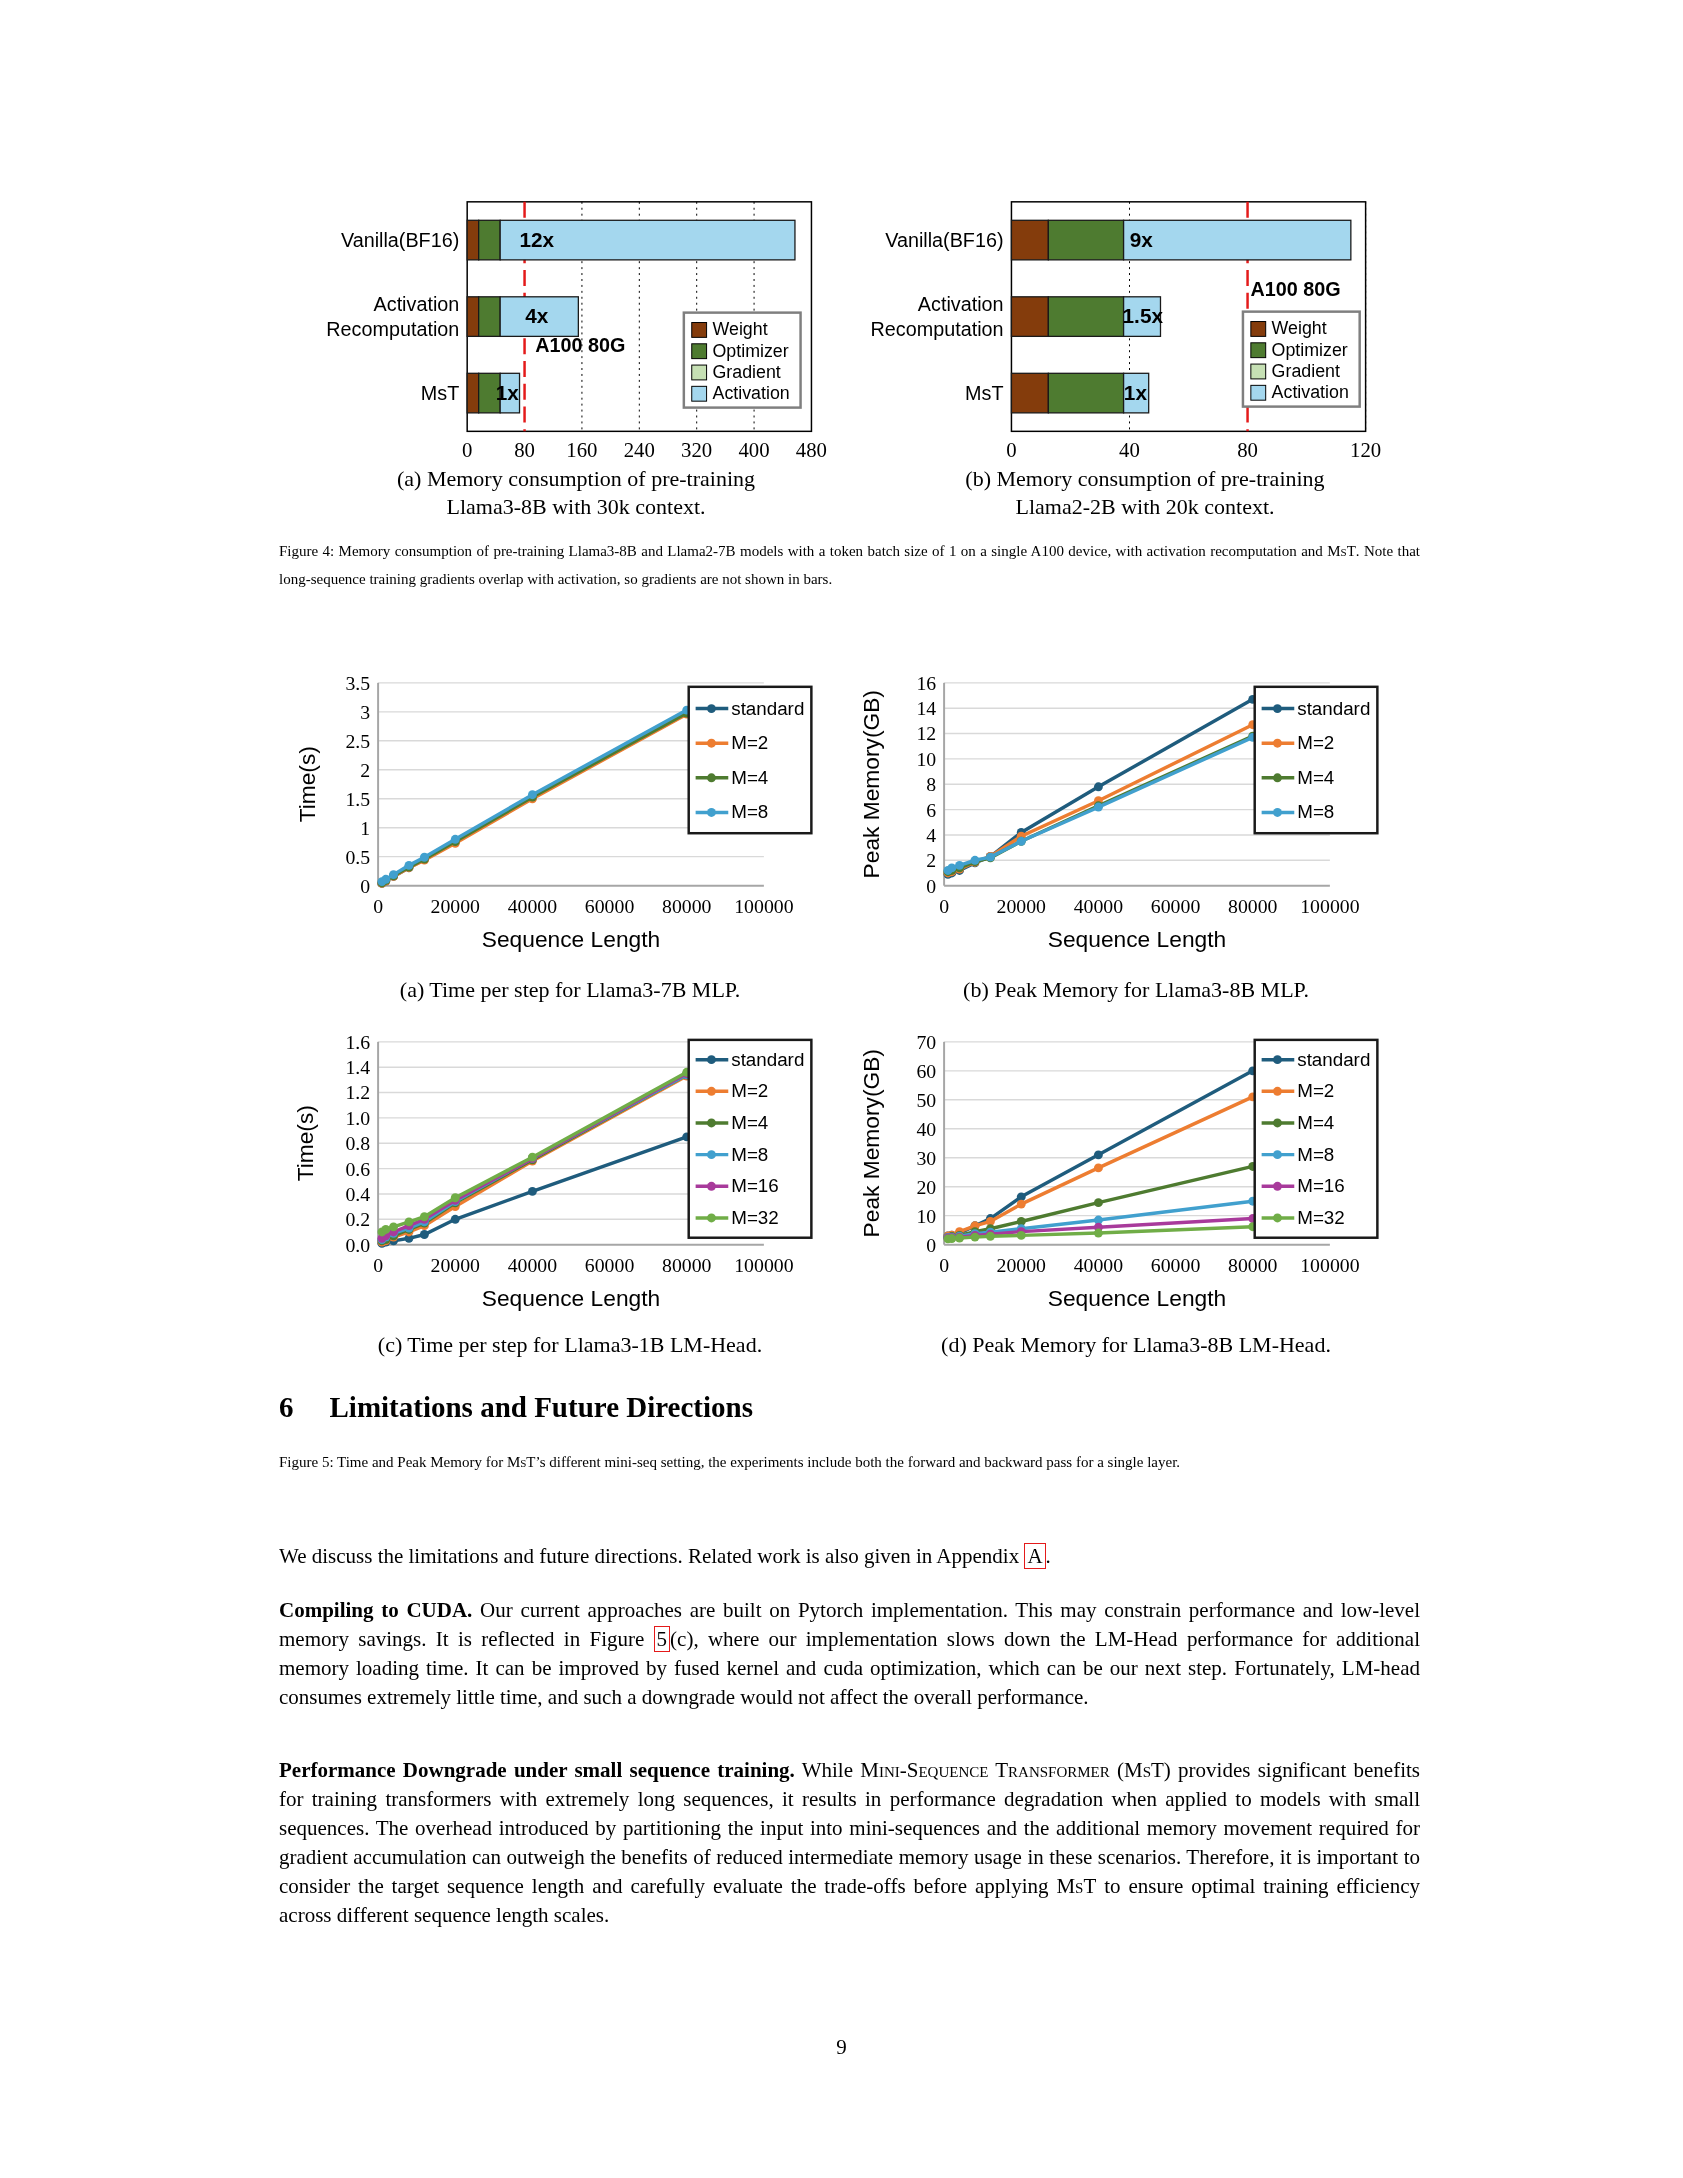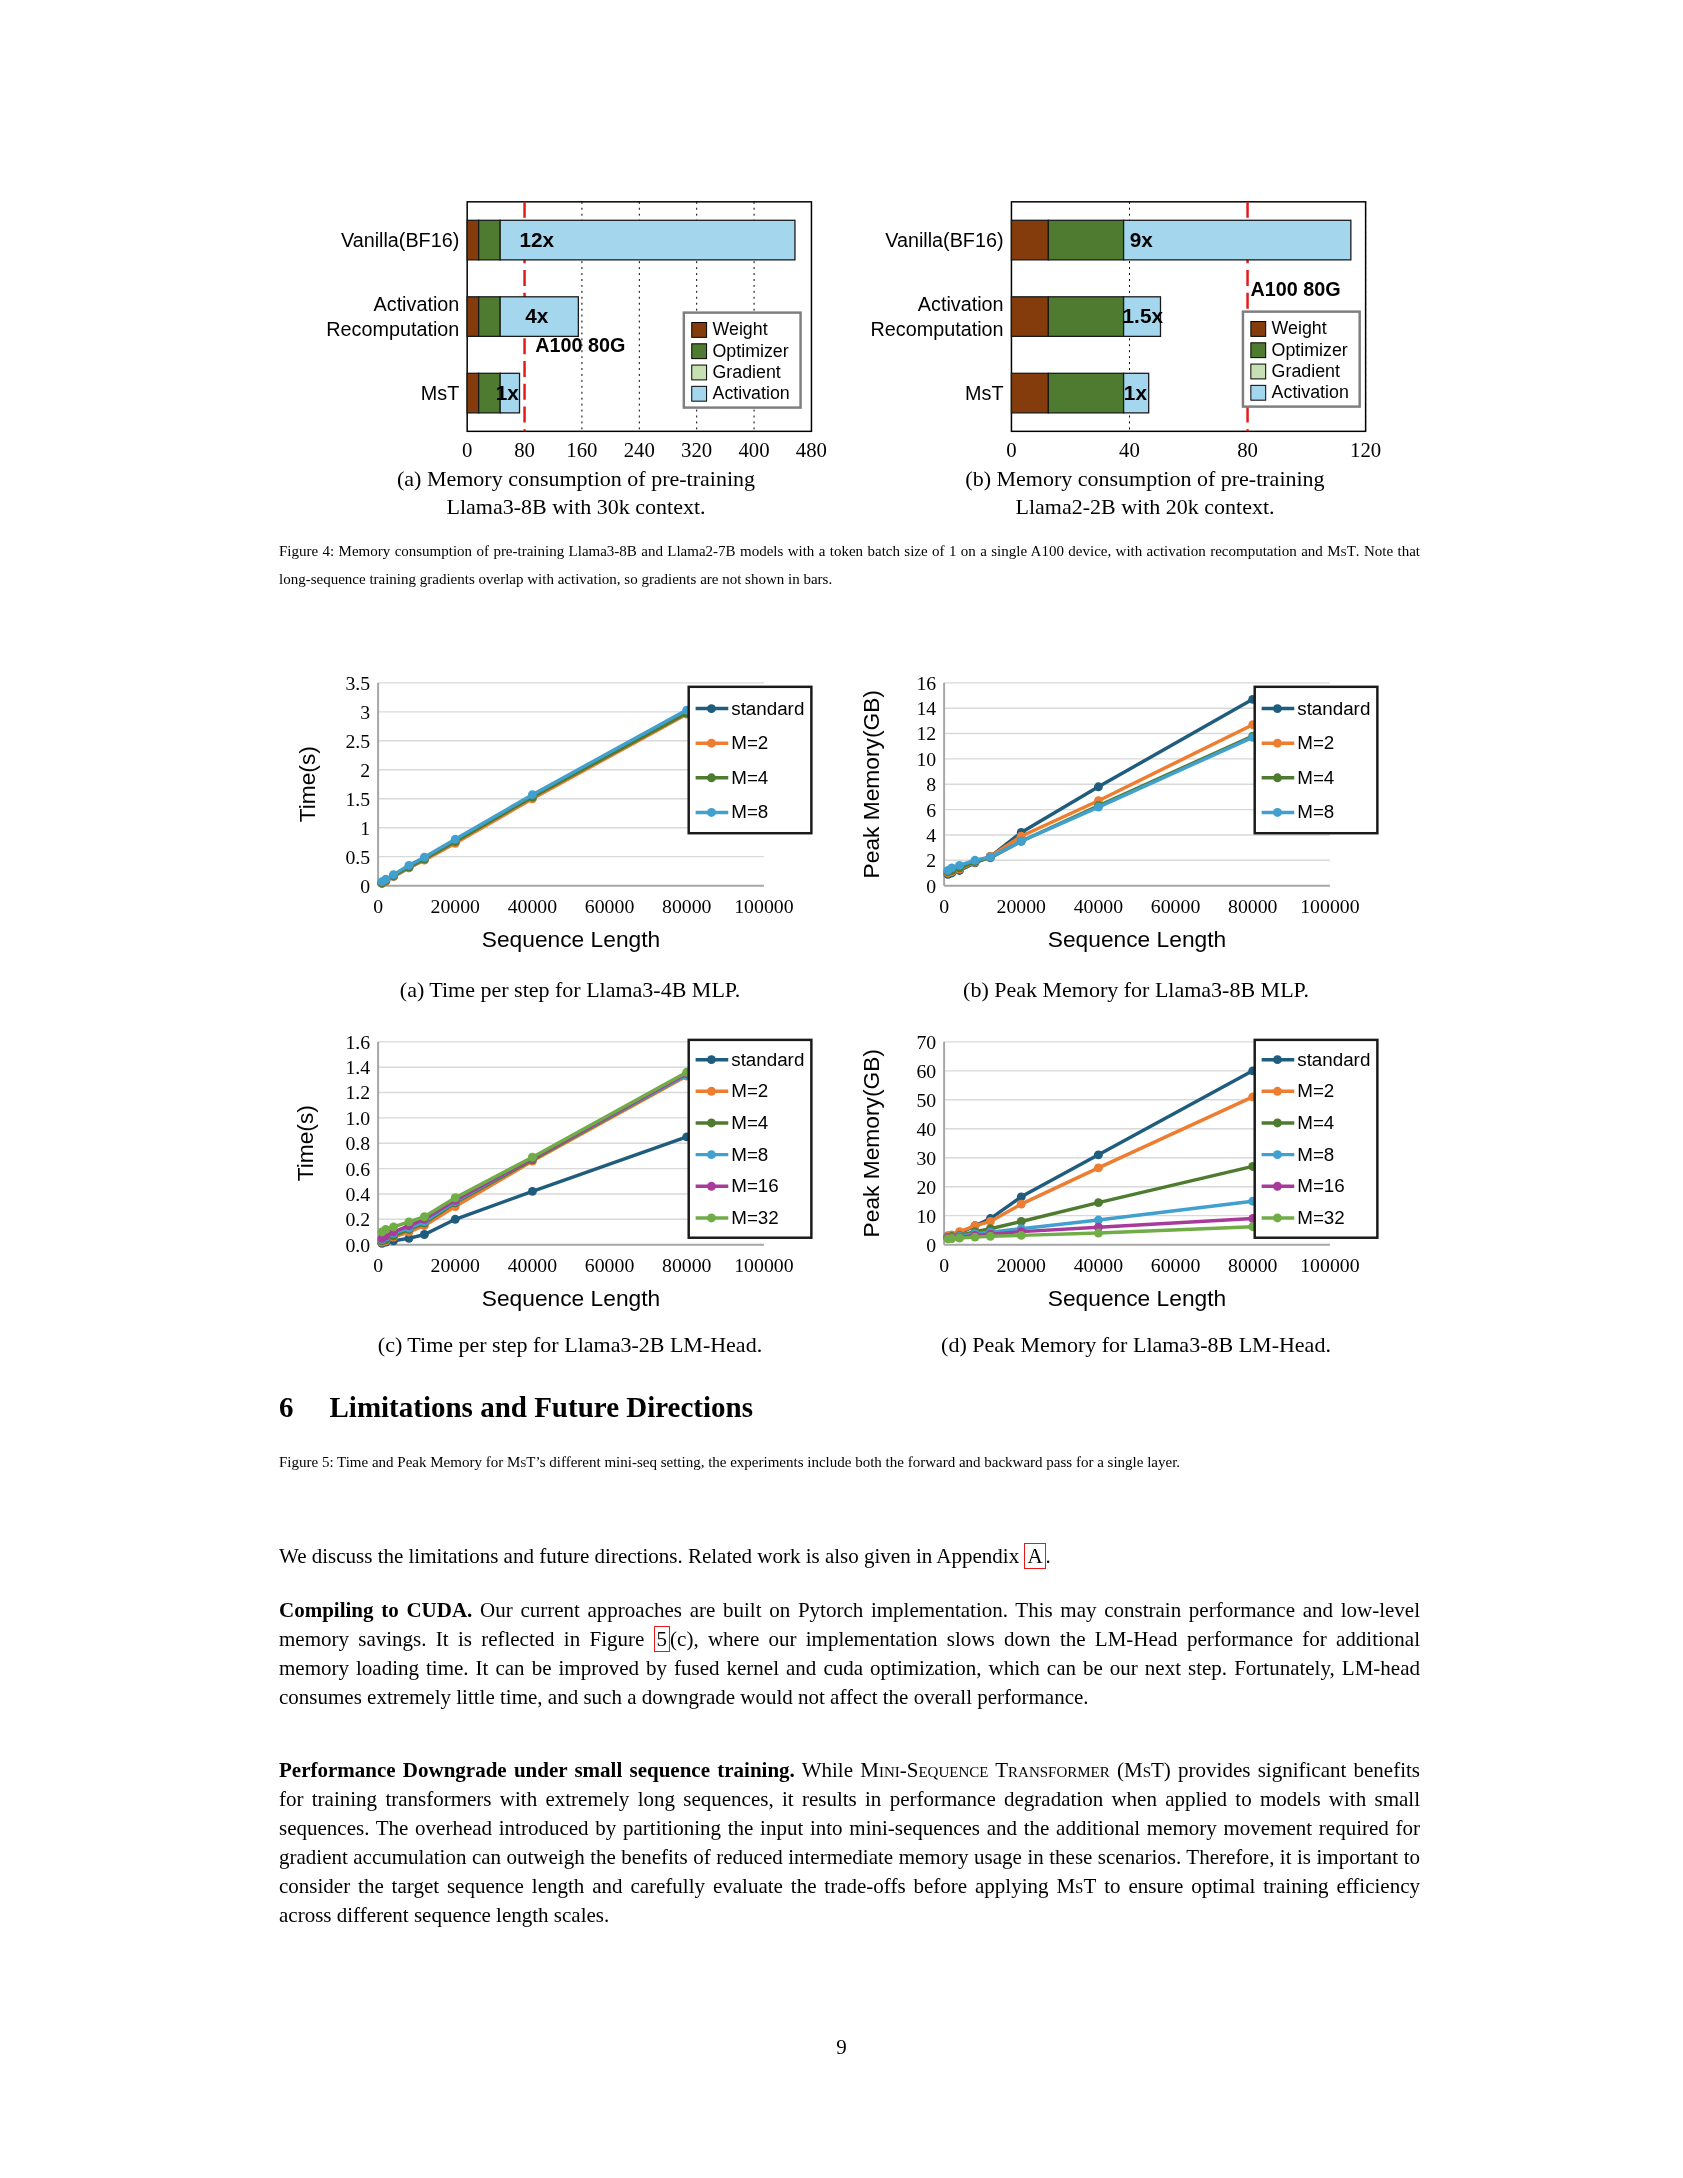--- a/index.html
+++ b/index.html
@@ -255,21 +255,21 @@
       <circle cx="421" cy="91" r="4.5" fill="#ED7D31"></circle>
       <text x="441" y="97" font-size="19" font-family="&quot;Liberation Sans&quot;,sans-serif">M=2</text>
       <line x1="405" y1="126" x2="438" y2="126" stroke="#4E7B30" stroke-width="3.5"></line>
       <circle cx="421" cy="126" r="4.5" fill="#4E7B30"></circle>
       <text x="441" y="132" font-size="19" font-family="&quot;Liberation Sans&quot;,sans-serif">M=4</text>
       <line x1="405" y1="161" x2="438" y2="161" stroke="#41A0CE" stroke-width="3.5"></line>
       <circle cx="421" cy="161" r="4.5" fill="#41A0CE"></circle>
       <text x="441" y="167" font-size="19" font-family="&quot;Liberation Sans&quot;,sans-serif">M=8</text>
     </svg>
 
-  <div class="abs subcap" style="left:295px;top:976px;width:550px;">(a) Time per step for Llama3-4B MLP.</div>
+  <div class="abs subcap" style="left:295px;top:976px;width:550px;">(a) Time per step for Llama3-7B MLP.</div>
   <div class="abs subcap" style="left:861px;top:976px;width:550px;">(b) Peak Memory for Llama3-8B MLP.</div>
 
   <svg class="abs" style="left:295px;top:1012px;" width="550" height="309" viewBox="0 0 556 312">
       <line x1="84" y1="235" x2="474" y2="235" stroke="#A6A6A6" stroke-width="2"></line>
       <line x1="84" y1="209.375" x2="474" y2="209.375" stroke="#D9D9D9" stroke-width="1.4"></line>
       <line x1="84" y1="183.75" x2="474" y2="183.75" stroke="#D9D9D9" stroke-width="1.4"></line>
       <line x1="84" y1="158.125" x2="474" y2="158.125" stroke="#D9D9D9" stroke-width="1.4"></line>
       <line x1="84" y1="132.5" x2="474" y2="132.5" stroke="#D9D9D9" stroke-width="1.4"></line>
       <line x1="84" y1="106.875" x2="474" y2="106.875" stroke="#D9D9D9" stroke-width="1.4"></line>
       <line x1="84" y1="81.25000000000003" x2="474" y2="81.25000000000003" stroke="#D9D9D9" stroke-width="1.4"></line>
@@ -461,21 +461,21 @@
       <circle cx="421" cy="144" r="4.5" fill="#41A0CE"></circle>
       <text x="441" y="150" font-size="19" font-family="&quot;Liberation Sans&quot;,sans-serif">M=8</text>
       <line x1="405" y1="176" x2="438" y2="176" stroke="#A83A9B" stroke-width="3.5"></line>
       <circle cx="421" cy="176" r="4.5" fill="#A83A9B"></circle>
       <text x="441" y="182" font-size="19" font-family="&quot;Liberation Sans&quot;,sans-serif">M=16</text>
       <line x1="405" y1="208" x2="438" y2="208" stroke="#70AD47" stroke-width="3.5"></line>
       <circle cx="421" cy="208" r="4.5" fill="#70AD47"></circle>
       <text x="441" y="214" font-size="19" font-family="&quot;Liberation Sans&quot;,sans-serif">M=32</text>
     </svg>
 
-  <div class="abs subcap" style="left:295px;top:1331px;width:550px;">(c) Time per step for Llama3-2B LM-Head.</div>
+  <div class="abs subcap" style="left:295px;top:1331px;width:550px;">(c) Time per step for Llama3-1B LM-Head.</div>
   <div class="abs subcap" style="left:861px;top:1331px;width:550px;">(d) Peak Memory for Llama3-8B LM-Head.</div>
 
   <div class="abs figcap" style="left:279px;top:1448px;width:1141px;"><span>Figure 5: Time and Peak Memory for </span><span class="seg-sc">MsT</span><span>’s different mini-seq setting, the experiments include both the forward and backward pass for a single layer.</span></div>
 
   <div class="abs sec-head" style="left:279px;top:1391px;width:1141px;"><span class="sec-num">6</span><span>Limitations and Future Directions</span></div>
 
   <div class="abs body-para" style="left:279px;top:1542px;width:1141px;"><span>We discuss the limitations and future directions. Related work is also given in Appendix </span><span class="seg-link">A</span><span>.</span></div>
 
   <div class="abs body-para" style="left:279px;top:1596px;width:1141px;"><span class="seg-b">Compiling to CUDA.</span><span> Our current approaches are built on Pytorch implementation.  This may constrain performance and low-level memory savings.  It is reflected in Figure </span><span class="seg-link">5</span><span>(c), where our implementation slows down the LM-Head performance for additional memory loading time. It can be improved by fused kernel and cuda optimization, which can be our next step. Fortunately, LM-head consumes extremely little time, and such a downgrade would not affect the overall performance.</span></div>
 

